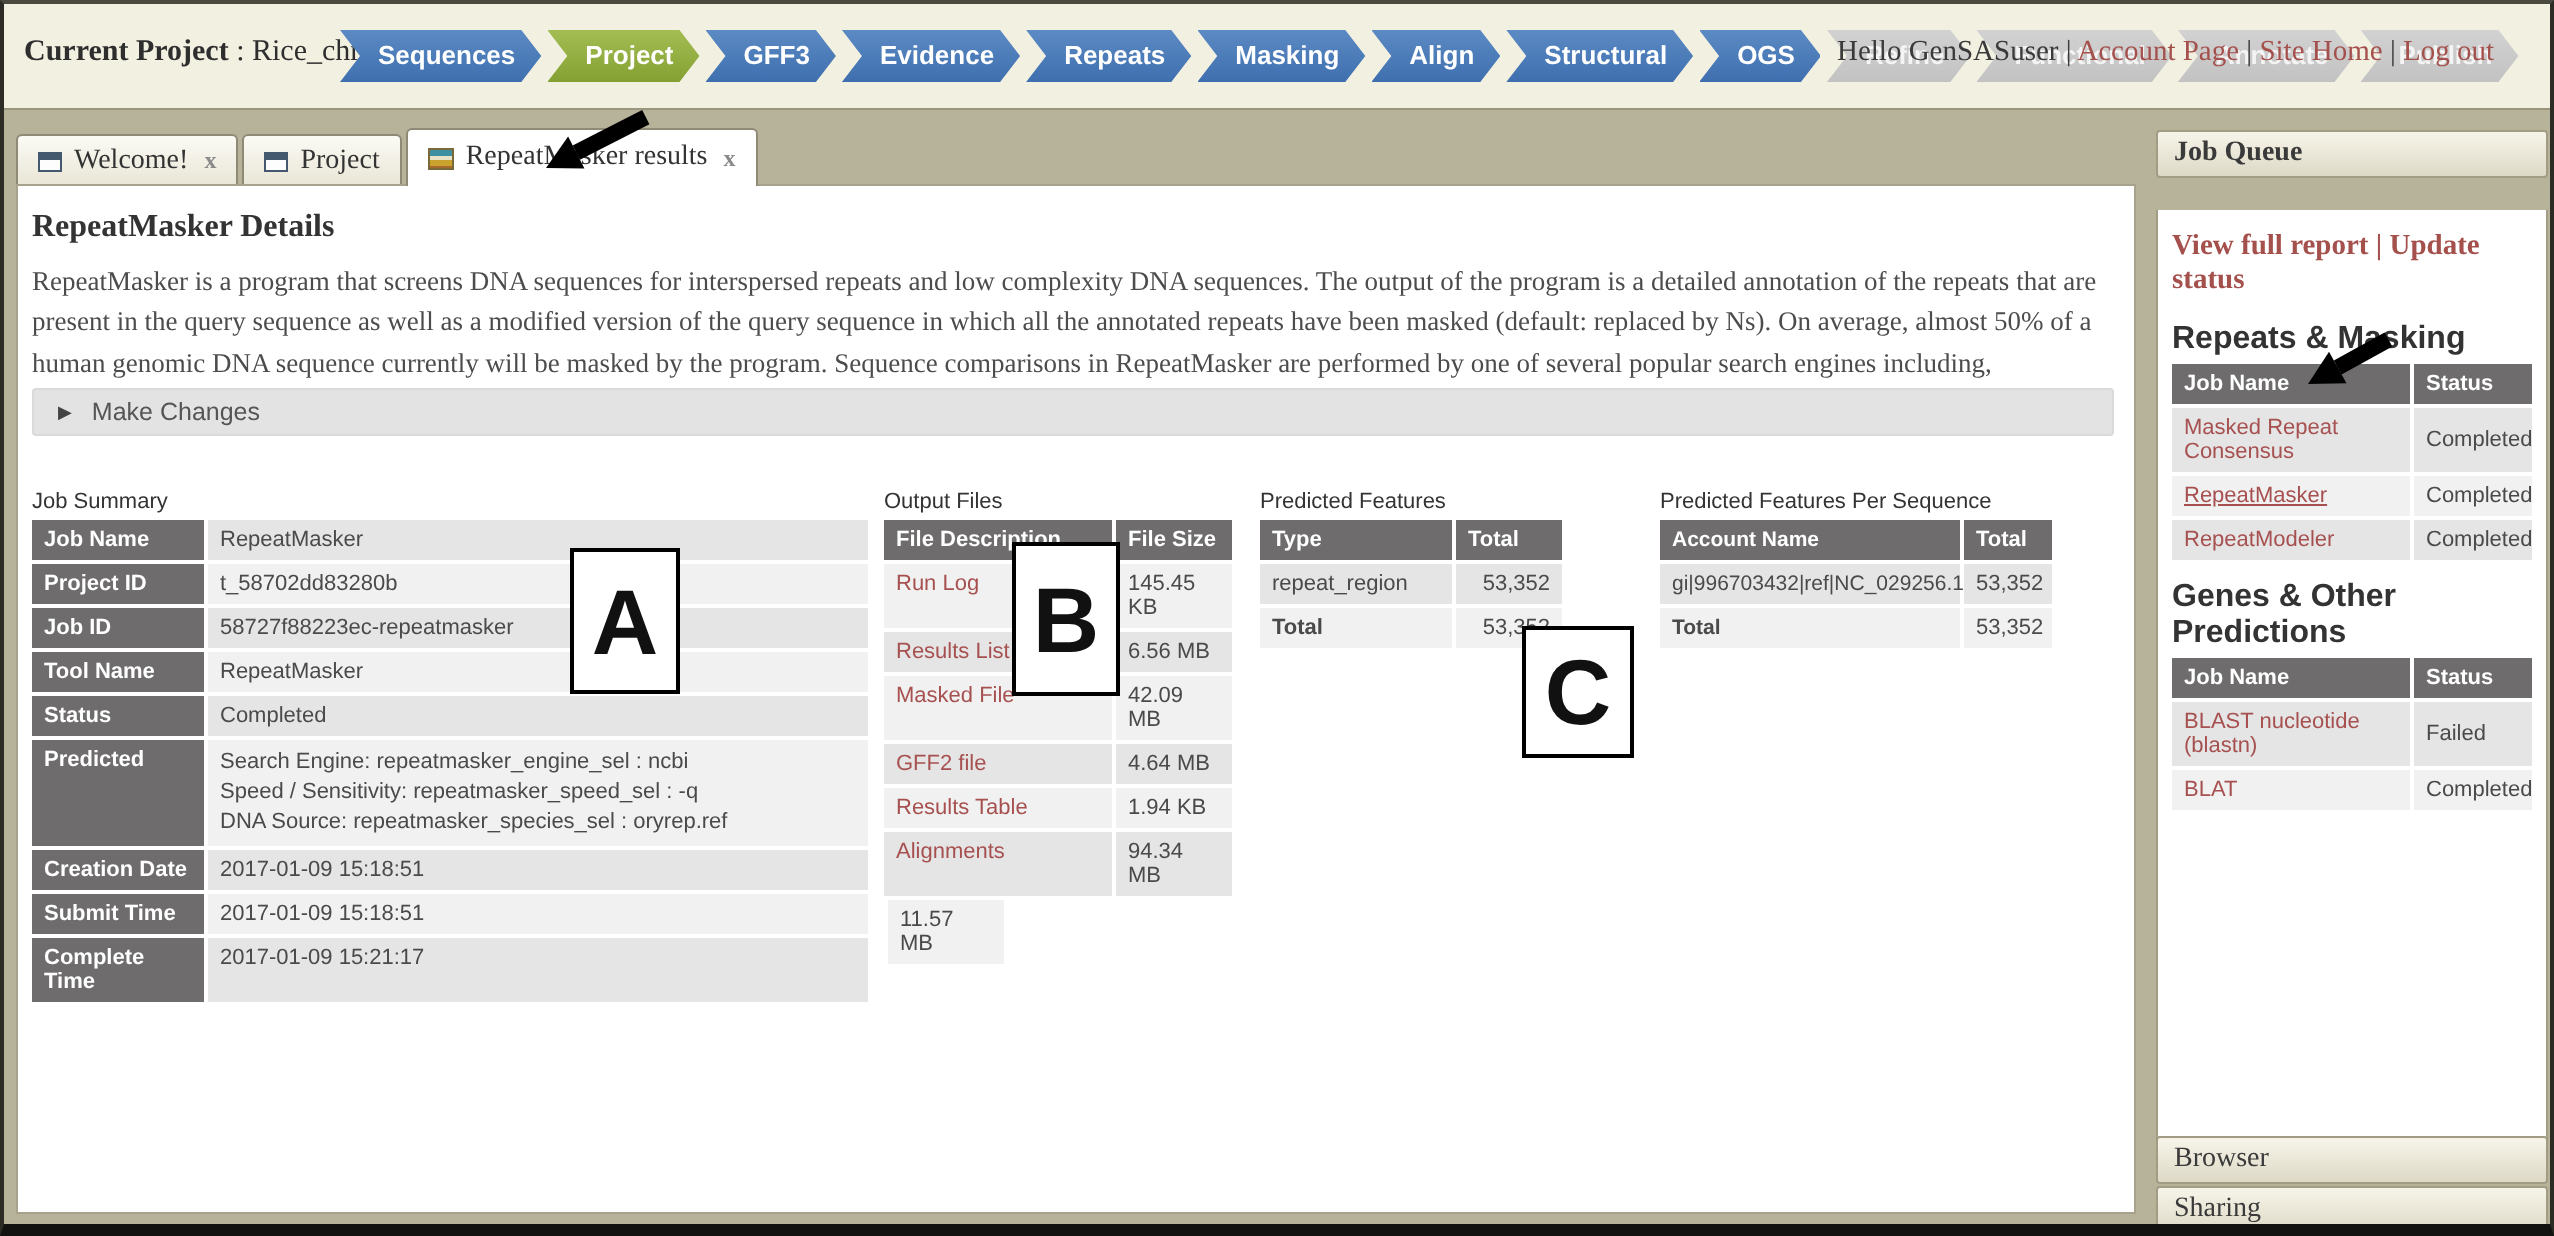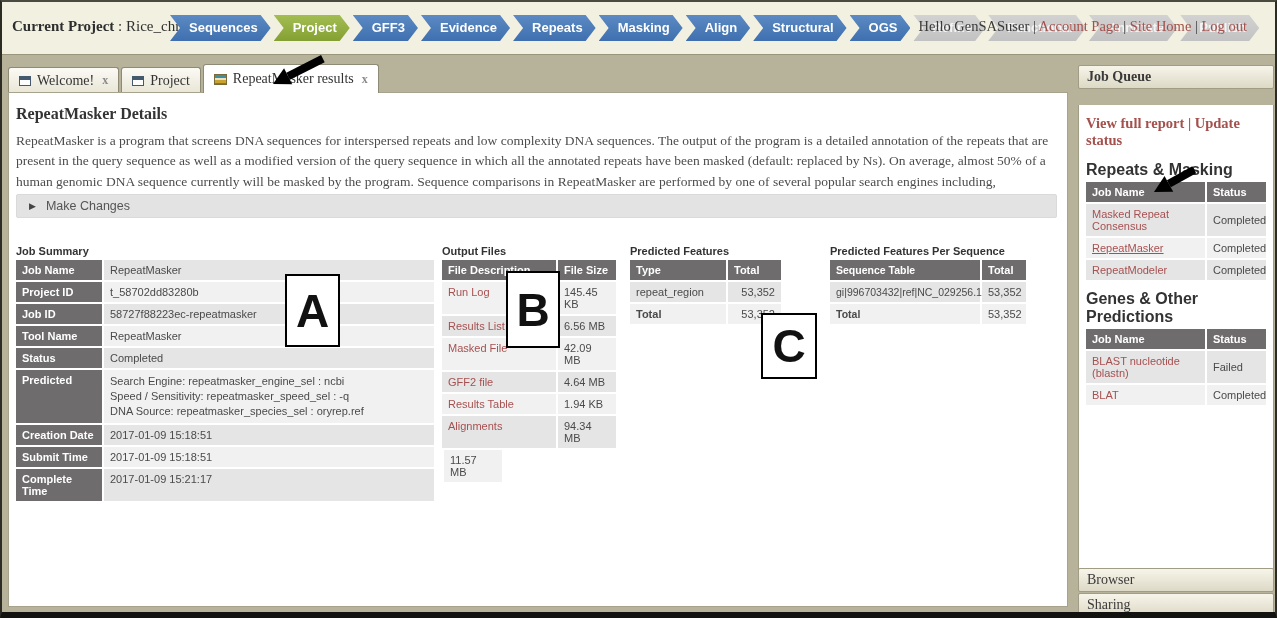--- a/index.html
+++ b/index.html
@@ -45,21 +45,21 @@
                 border:1px solid #a6a28c; z-index:2; }
   .page-title { position:absolute; left:7px; top:12px; font-family:"Liberation Serif", serif;
                 font-size:16px; font-weight:bold; color:#333; }
   .desc { position:absolute; left:7px; top:38px; width:1046px; font-family:"Liberation Serif", serif;
           font-size:13.5px; line-height:1.5; color:#4c4c4c; }
   .make-changes { position:absolute; left:7px; top:101px; width:1041px; height:24px; background:#e3e3e3;
                   border:1px solid #dadada; border-radius:2px; display:flex; align-items:center;
                   font-size:12.5px; color:#555; }
   .mc-arrow { margin:0 10px 0 12px; font-size:9px; color:#444; }
 
-  .section-title { font-size:11px; font-weight:bold; color:#333; margin-bottom:3px; }
+  .section-title { font-size:11px; font-weight:normal; color:#333; margin-bottom:3px; }
 
   .tbl { font-size:11px; color:#4a4a4a; }
   .trow { display:flex; margin-bottom:2px; }
   .hcell { background:#6e6c6c; color:#fff; font-weight:bold; padding:4px 6px; }
   .lcell { background:#6e6c6c; color:#fff; font-weight:bold; padding:4px 6px; }
   .vcell { padding:4px 6px; }
   .bg-a { background:#e5e5e5; }
   .bg-b { background:#f1f1f1; }
   .gap { width:2px; }
   .red-link { color:#a75050; }
@@ -279,21 +279,21 @@
       <div class="trow">
           <div class="vcell pf-type bg-b" style="font-weight:bold">Total</div>
           <div class="gap"></div>
           <div class="vcell pf-total bg-b num">53,352</div>
         </div>
     </div>
 
     <div class="col-pfps tbl">
       <div class="section-title">Predicted Features Per Sequence</div>
       <div class="trow">
-          <div class="hcell ps-name">Sequence Table</div>
+          <div class="hcell ps-name">Account Name</div>
           <div class="gap"></div>
           <div class="hcell ps-total">Total</div>
         </div>
       <div class="trow">
           <div class="vcell ps-name bg-a">gi|996703432|ref|NC_029256.1|</div>
           <div class="gap"></div>
           <div class="vcell ps-total bg-a">53,352</div>
         </div>
       <div class="trow">
           <div class="vcell ps-name bg-b" style="font-weight:bold">Total</div>

